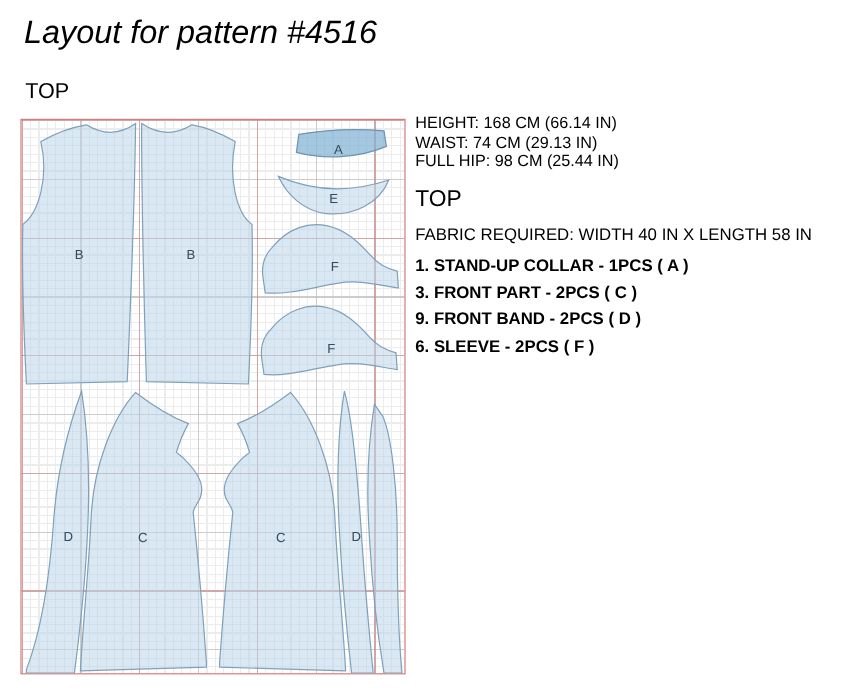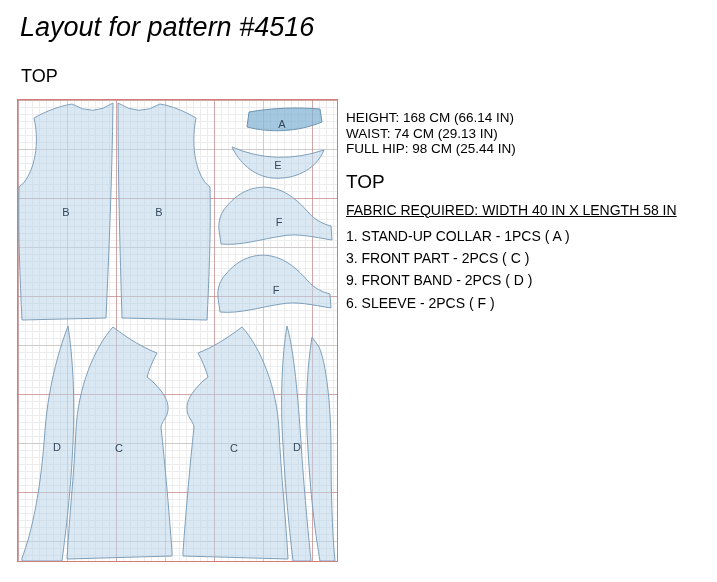--- a/index.html
+++ b/index.html
@@ -31,26 +31,26 @@
       repeating-linear-gradient(to right, rgba(185,175,175,0.55) 0 1px, transparent 1px 49px),
       repeating-linear-gradient(to bottom, rgba(185,175,175,0.55) 0 1px, transparent 1px 49px),
       repeating-linear-gradient(to right, #ececec 0 1px, transparent 1px 7px),
       repeating-linear-gradient(to bottom, #ececec 0 1px, transparent 1px 7px);
   }
   .layout-board svg{display:block;}
   .piece{stroke-width:1;fill-opacity:0.55;}
   .piece-dark{stroke-width:1;fill-opacity:0.7;}
   .piece-label{font-family:"Liberation Sans",sans-serif;font-size:11px;text-anchor:middle;}
   .info-col{
-    position:absolute;left:346px;top:110px;width:366px;
+    position:absolute;left:346px;top:95px;width:366px;
   }
   .measure-line{font-size:13.5px;line-height:15.5px;}
   .info-heading{font-size:19px;font-weight:400;margin-top:14px;}
-  .fabric-line{font-size:14px;margin-top:9px;text-decoration:underline;}
-  .piece-list{list-style:none;margin:7px 0 0 0;padding:0;}
+  .fabric-line{font-size:14px;margin-top:9px;}
+  .piece-list{list-style:none;margin:7px 0 0 0;padding:0;font-weight:bold;}
   .piece-list li{font-size:14px;line-height:22.4px;}
 </style>
 </head>
 <body>
 
 <div class="page-title">Layout for pattern #4516</div>
 <div class="section-label">TOP</div>
 
 <div class="layout-board">
   <svg width="319" height="461" viewBox="0 0 319 461">

